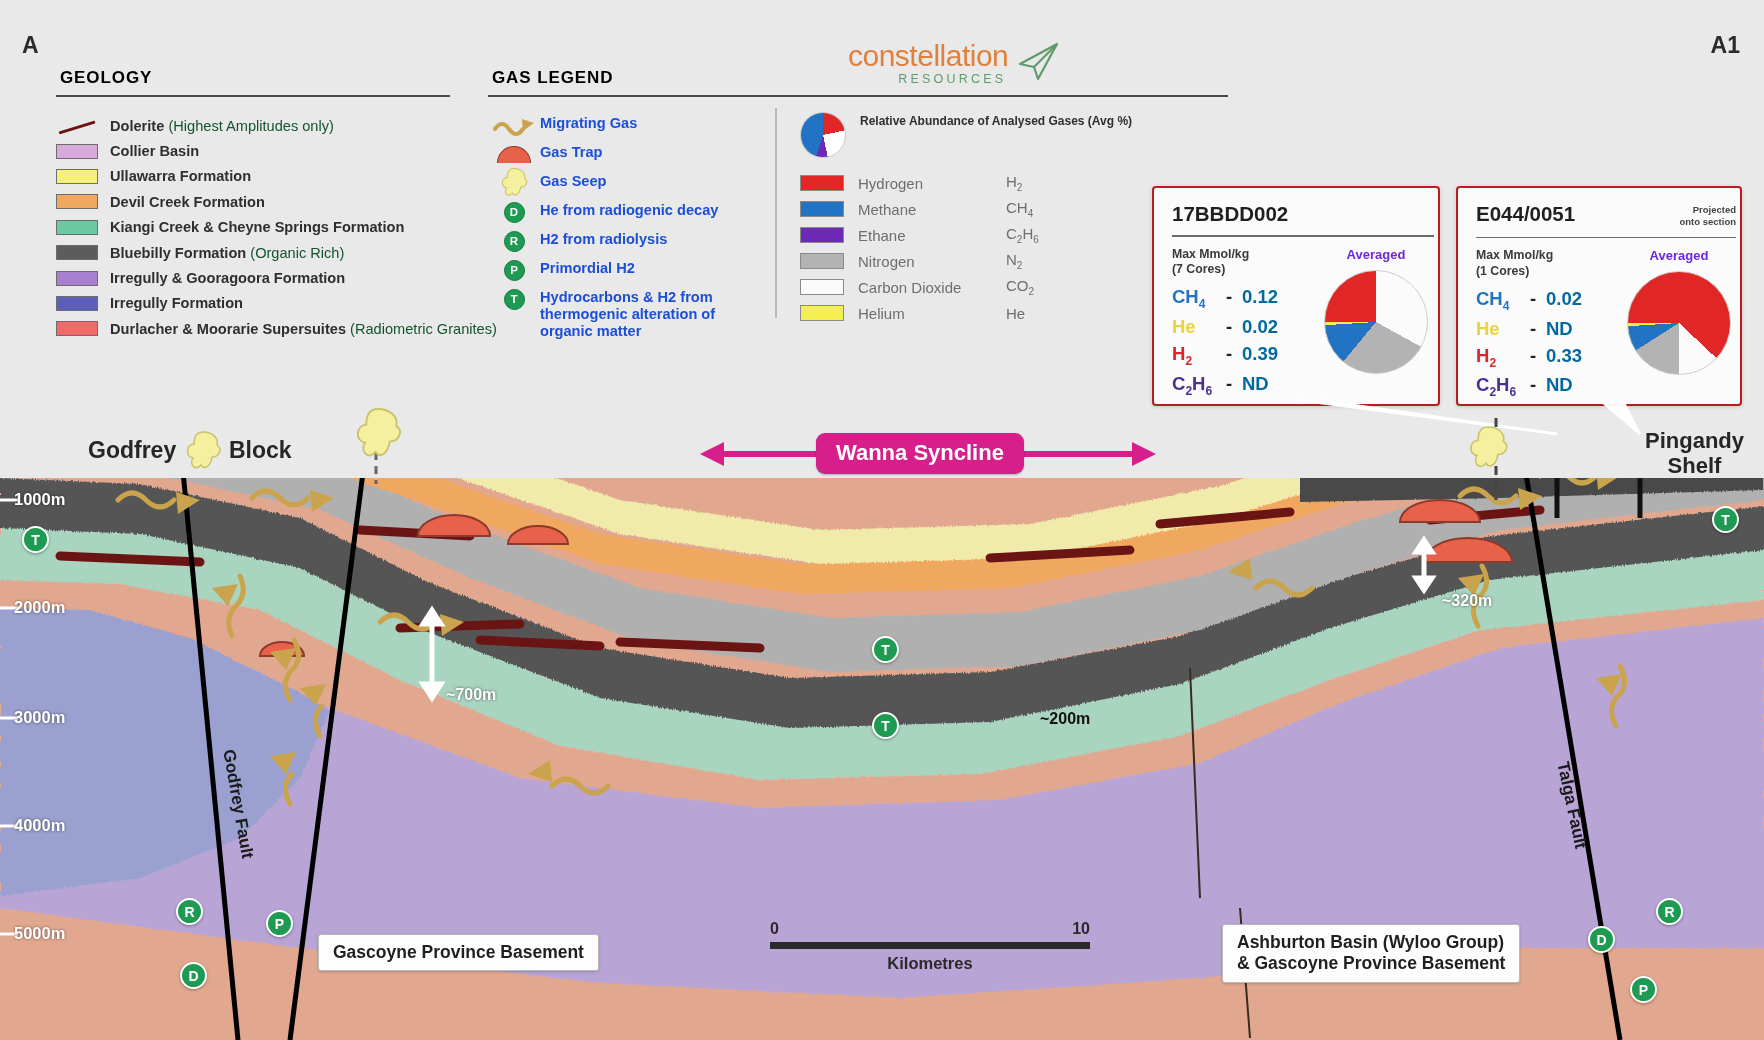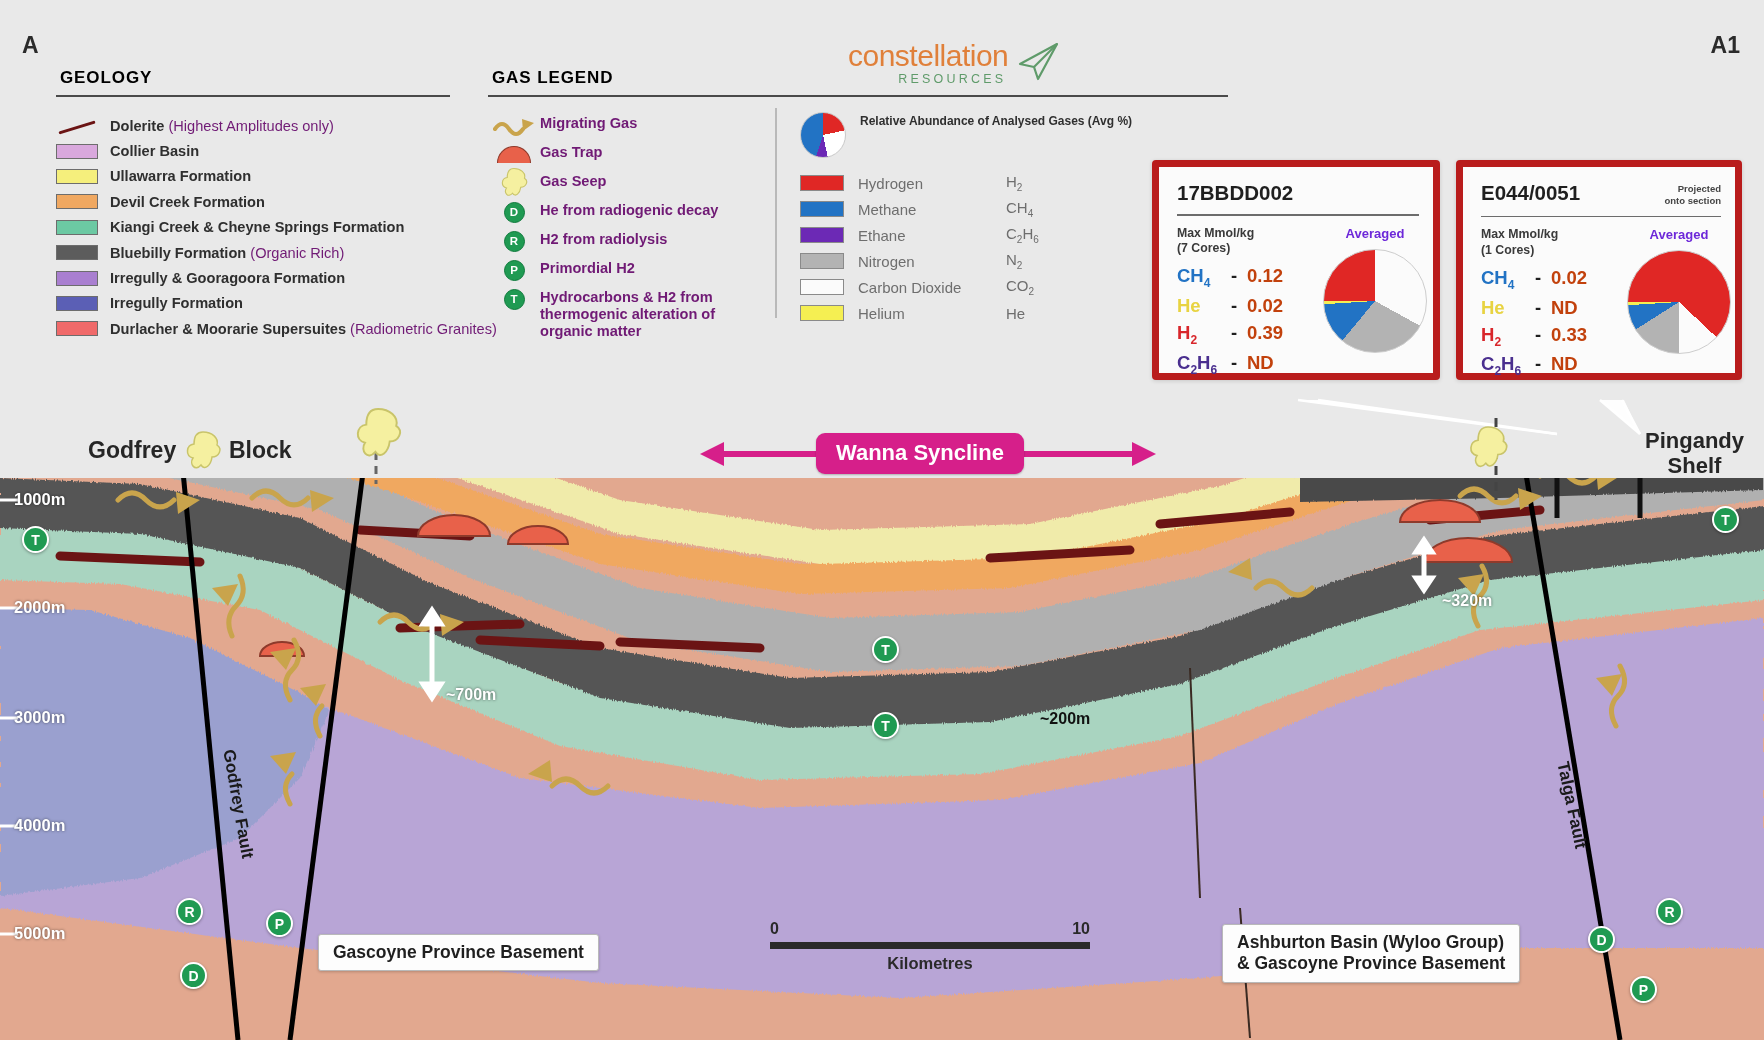--- a/index.html
+++ b/index.html
@@ -38,31 +38,31 @@
   .geo-swatch {
     width: 42px; height: 15px; border: 1px solid #6d6d6d; flex: none;
     margin-right: 12px;
   }
   .geo-swatch.line-swatch { border: none; background: none; position: relative; }
   .geo-swatch.line-swatch::after {
     content: ""; position: absolute; left: 2px; top: 50%; width: 38px; height: 3px;
     background: #6b1414; transform: rotate(-17deg); border-radius: 2px;
   }
   .geo-label { font-size: 14.6px; font-weight: 700; color: #2f2f2f; white-space: nowrap; }
-  .geo-note { font-weight: 400; color: #701a75; }
+  .geo-note { font-weight: 400; color: #14532d; }
 
   
   #gas-list { position: absolute; left: 488px; top: 113px; width: 270px; }
   .gas-row { display: flex; align-items: flex-start; min-height: 26px; margin-bottom: 3px; }
   .gas-icon-cell {
     width: 52px; flex: none; display: flex; align-items: center; justify-content: center;
     height: 24px;
   }
   .gas-label {
-    font-size: 14.6px; font-weight: 700; color: #701a75; line-height: 1.17;
+    font-size: 14.6px; font-weight: 700; color: #1d4ed8; line-height: 1.17;
     padding-top: 2px;
   }
 
   .circ {
     width: 21px; height: 21px; border-radius: 50%; background: #1f9a52;
     color: #fff; font-size: 11.5px; font-weight: 700;
     display: flex; align-items: center; justify-content: center;
     border: 1px solid #0f7a3c;
   }
   .gastrap-icon {
@@ -84,42 +84,42 @@
     font-size: 12px; font-weight: 700; color: #2f2f2f; line-height: 1.3; padding-top: 2px;
   }
   .abund-row { display: flex; align-items: center; height: 26px; }
   .abund-swatch { width: 44px; height: 16px; border: 1px solid #8a8a8a; margin-right: 14px; flex: none; }
   .abund-name { font-size: 15px; color: #6e6e6e; width: 148px; }
   .abund-formula { font-size: 15px; color: #6e6e6e; }
   .abund-formula sub { font-size: 10px; }
 
   
   .well-card {
-    position: absolute; top: 160px; background: #fbfbfb;
-    border: 7px solid #b91c1c; border-radius: 4px;
+    position: absolute; top: 186px; background: #fbfbfb;
+    border: 2px solid #b91c1c; border-radius: 4px;
     box-shadow: 0 1px 4px rgba(0,0,0,.14);
-    padding: 14px 14px 12px 18px;
+    padding: 14px 4px 12px 18px;
   }
   #well-card-1 { left: 1152px; width: 288px; height: 220px; }
   #well-card-2 { left: 1456px; width: 286px; height: 220px; }
   .well-head { display: flex; justify-content: space-between; align-items: flex-start; }
   .well-name { font-size: 20.5px; font-weight: 700; color: #1f1f1f; }
   .well-projected {
     font-size: 9.5px; font-weight: 700; color: #444; text-align: right; line-height: 1.25;
     padding-top: 2px;
   }
   .well-rule { height: 1.6px; background: #6c6c6c; margin: 9px 0 10px 0; }
   .well-body { display: flex; }
   .well-values { width: 146px; flex: none; }
   .well-sub { font-size: 12.3px; font-weight: 700; color: #3a3a3a; line-height: 1.25; margin-bottom: 9px; }
   .val-row { display: flex; align-items: baseline; font-size: 18.5px; font-weight: 700; margin-bottom: 5px; }
   .val-sym { width: 54px; flex: none; }
   .val-sym sub { font-size: 12px; }
   .val-dash { width: 16px; color: #1f1f1f; }
-  .val-num { color: #c2410c; }
+  .val-num { color: #0369a1; }
   .sym-ch4 { color: #2273c4; }
   .sym-he  { color: #e8d341; }
   .sym-h2  { color: #d8262b; }
   .sym-c2h6{ color: #4a2f8f; }
   .well-chart { flex: 1; display: flex; flex-direction: column; align-items: center; }
   .well-chart-title { font-size: 13px; font-weight: 700; color: #6d28d9; margin-bottom: 8px; }
   .well-pie { width: 104px; height: 104px; border-radius: 50%; border: 1px solid #cdcdcd; }
 
   
   #section { position: absolute; left: 0; top: 478px; width: 1764px; height: 562px; overflow: hidden; }

